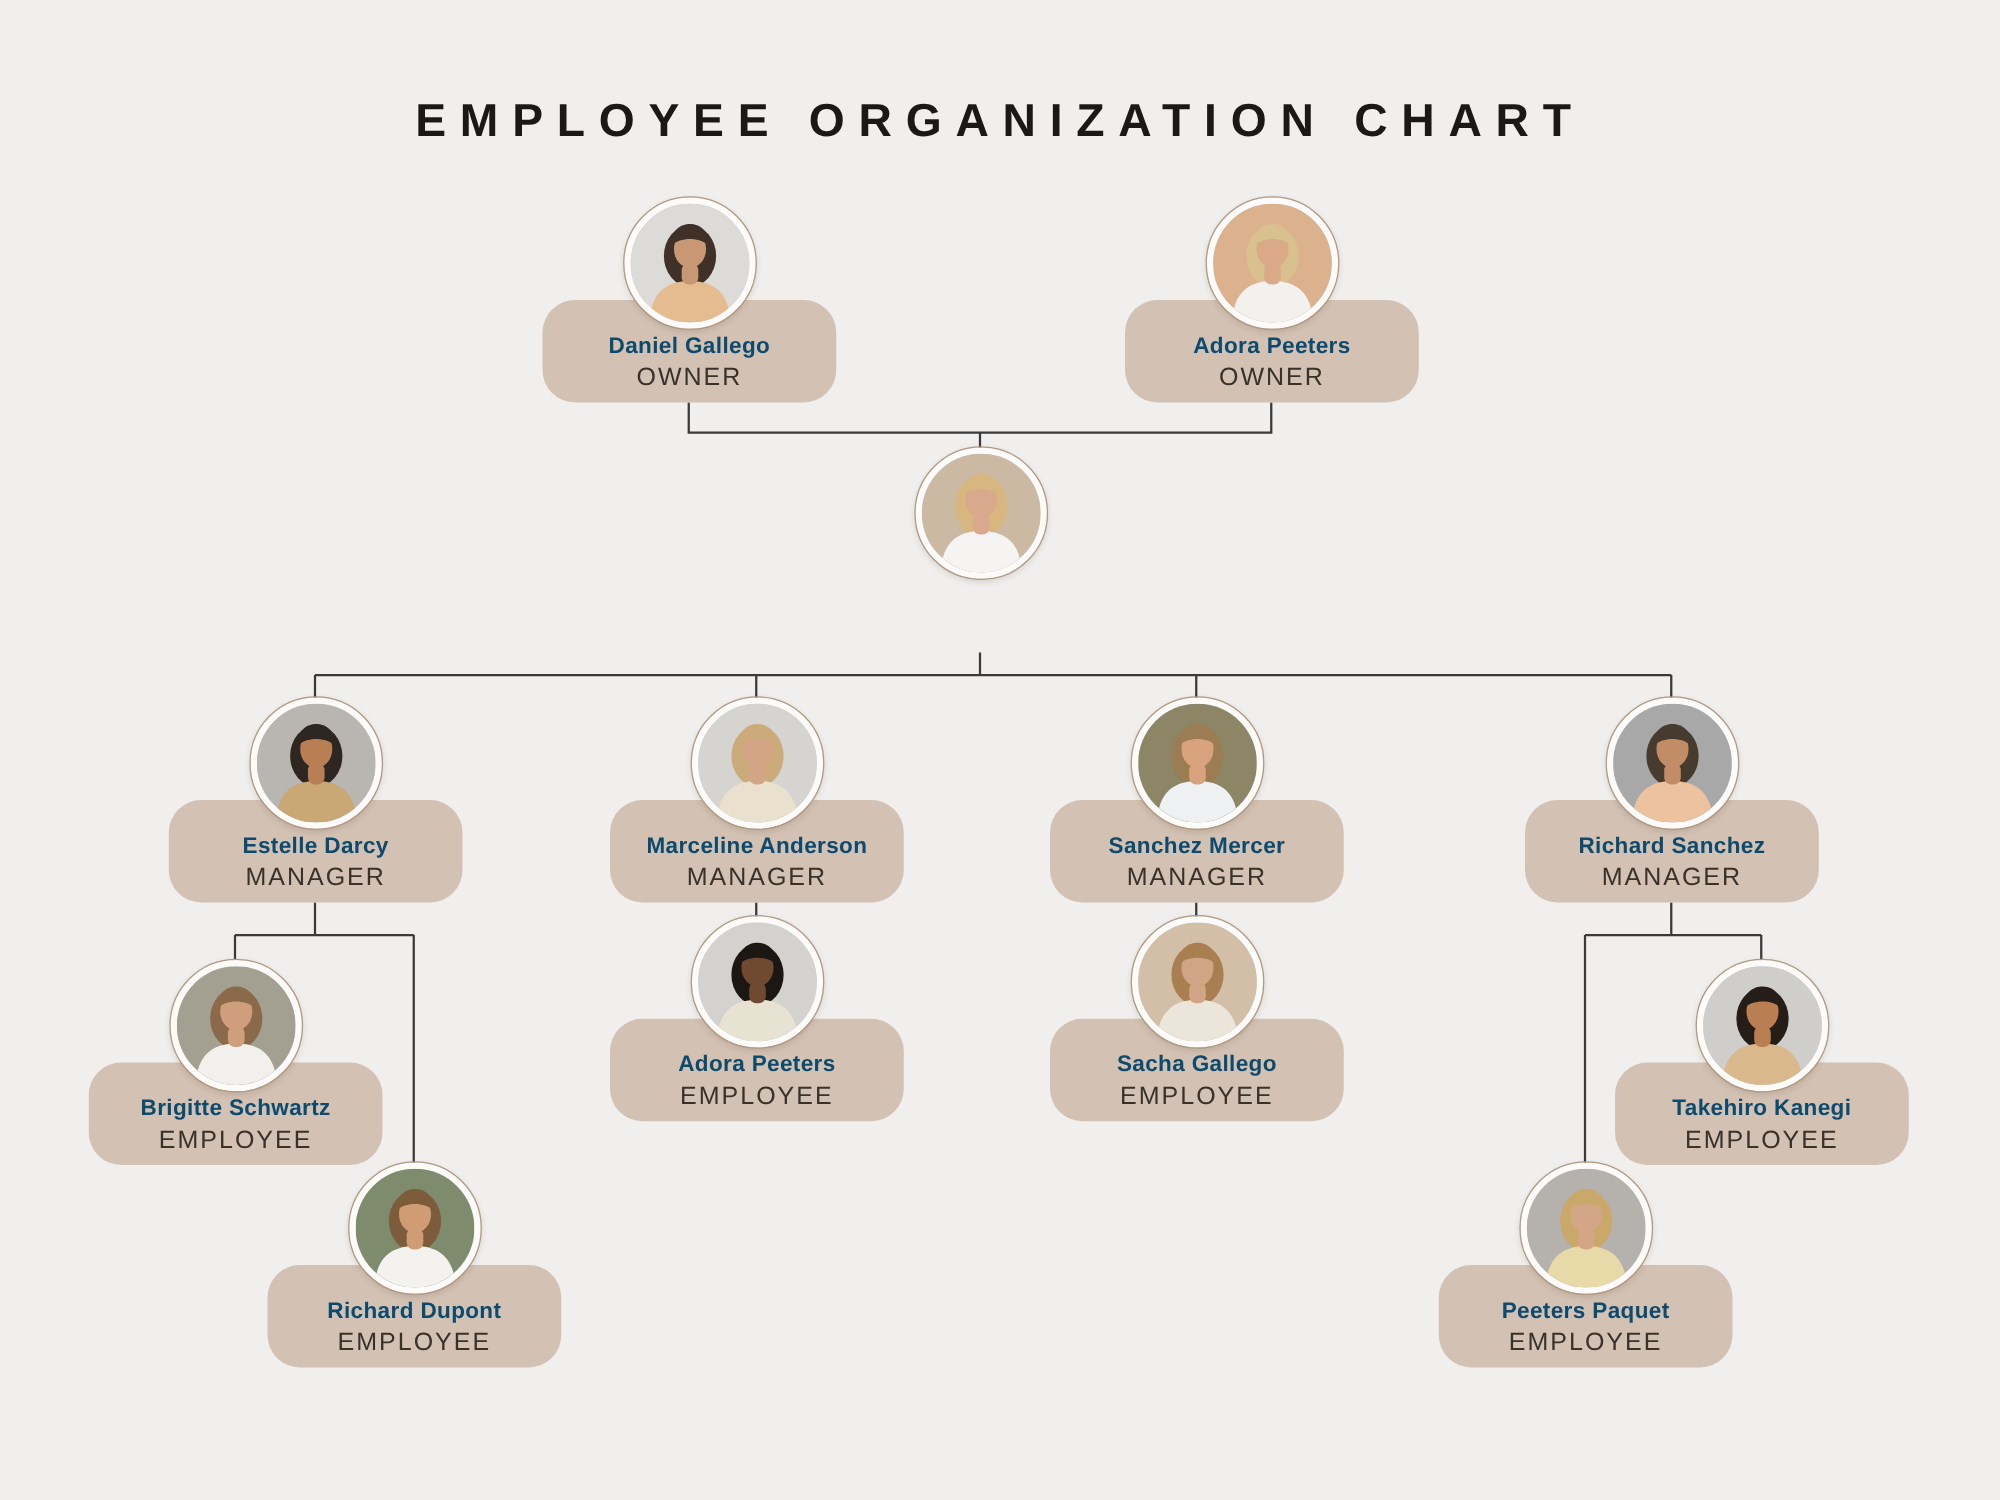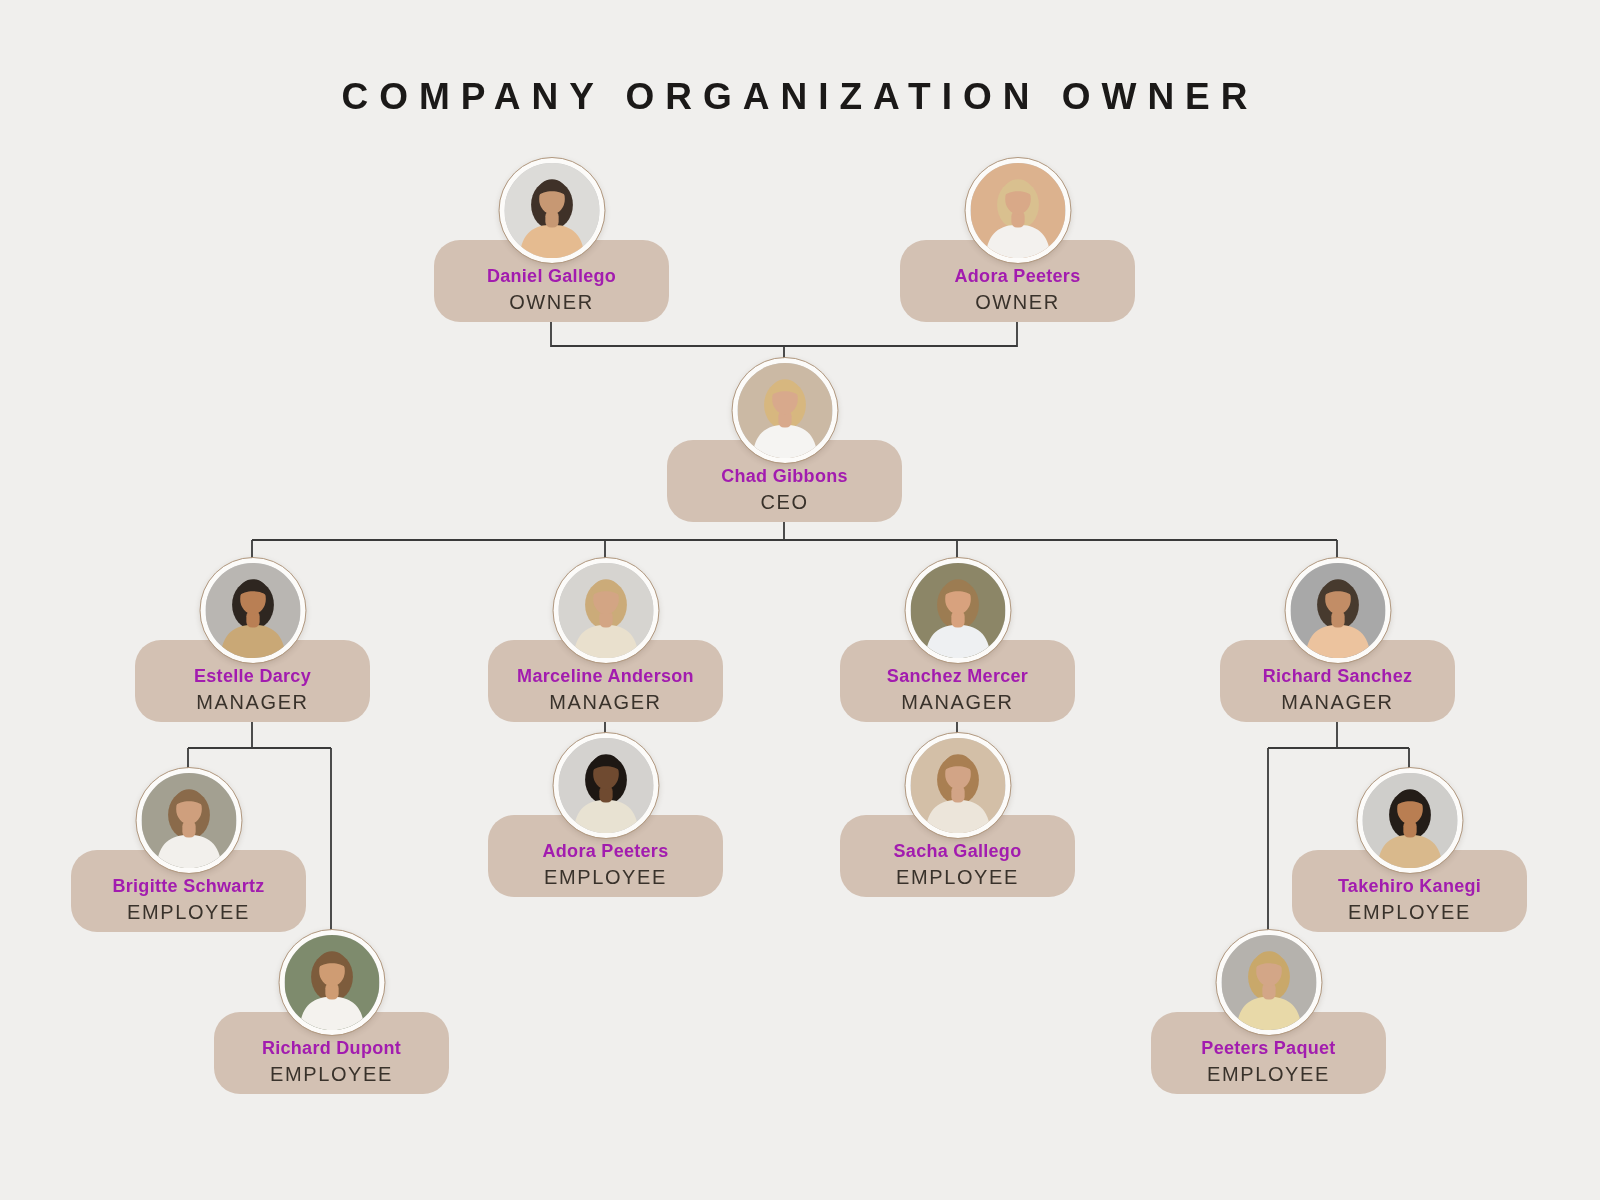--- a/index.html
+++ b/index.html
@@ -38,21 +38,21 @@
   .photo svg{display:block;width:100%;height:100%;}
   .card{
     position:absolute;top:82px;left:0;
     width:235px;height:82px;
     background:#d3c1b3;border-radius:26px;
     box-sizing:border-box;
     display:flex;flex-direction:column;justify-content:center;align-items:center;
     padding-top:18px;
   }
   .pname{
-    font-size:18px;font-weight:700;color:#a21caf;letter-spacing:0.3px;
+    font-size:18px;font-weight:700;color:#0c4a6e;letter-spacing:0.3px;
   }
   .prole{
     margin-top:4px;
     font-size:20px;font-weight:400;color:#39322b;letter-spacing:1.6px;
   }
   .defs-holder{position:absolute;width:0;height:0;overflow:hidden;}
 </style>
 </head>
 <body>
 
@@ -62,21 +62,21 @@
     <symbol id="person-sil" viewBox="0 0 100 100" preserveAspectRatio="xMidYMid slice">
       <rect width="100" height="100" style="fill:var(--av-bg)"></rect>
       <ellipse cx="50" cy="44" rx="22" ry="26" style="fill:var(--av-hair)"></ellipse>
       <path d="M16 102 C16 74 31 65 50 65 C69 65 84 74 84 102 Z" style="fill:var(--av-shirt)"></path>
       <rect x="43" y="50" width="14" height="18" rx="6" style="fill:var(--av-skin)"></rect>
       <ellipse cx="50" cy="38" rx="13.5" ry="16" style="fill:var(--av-skin)"></ellipse>
       <path d="M35 35 C34 22 42 17 50 17 C58 17 66 22 65 35 C59 28 41 28 35 35 Z" style="fill:var(--av-hair)"></path>
     </symbol>
   </svg>
 
-  <div class="chart-title">COMPANY ORGANIZATION OWNER</div>
+  <div class="chart-title">EMPLOYEE ORGANIZATION CHART</div>
 
   <svg class="connectors" width="1600" height="1200">
     <path d="M551 322 L551 346 L1017 346 L1017 322 M784 346 L784 362"></path>
     <path d="M784 522 L784 540 M252 540 L1337 540 M252 540 L252 562 M605 540 L605 562 M957 540 L957 562 M1337 540 L1337 562"></path>
     <path d="M252 722 L252 748 M188 748 L331 748 M188 748 L188 772 M331 748 L331 934"></path>
     <path d="M605 722 L605 737"></path>
     <path d="M957 722 L957 737"></path>
     <path d="M1337 722 L1337 748 M1268 748 L1409 748 M1409 748 L1409 772 M1268 748 L1268 934"></path>
   </svg>
 
@@ -103,24 +103,20 @@
       <div class="prole">OWNER</div>
     </div>
   </div>
 
   <div class="node" style="left:667px;top:358px">
     <div class="photo" style="--av-bg: #cbb9a4; --av-hair: #d7b77f; --av-skin: #d8a98c; --av-shirt: #f5f4f2;">
       <svg viewBox="0 0 100 100">
           <use href="#person-sil"></use>
         </svg>
     </div>
-    <div class="card">
-      <div class="pname">Chad Gibbons</div>
-      <div class="prole">CEO</div>
-    </div>
   </div>
 
   <div class="node" style="left:135px;top:558px">
     <div class="photo" style="--av-bg: #b9b6b2; --av-hair: #2e2620; --av-skin: #b97f54; --av-shirt: #c9a876;">
       <svg viewBox="0 0 100 100">
           <use href="#person-sil"></use>
         </svg>
     </div>
     <div class="card">
       <div class="pname">Estelle Darcy</div>

